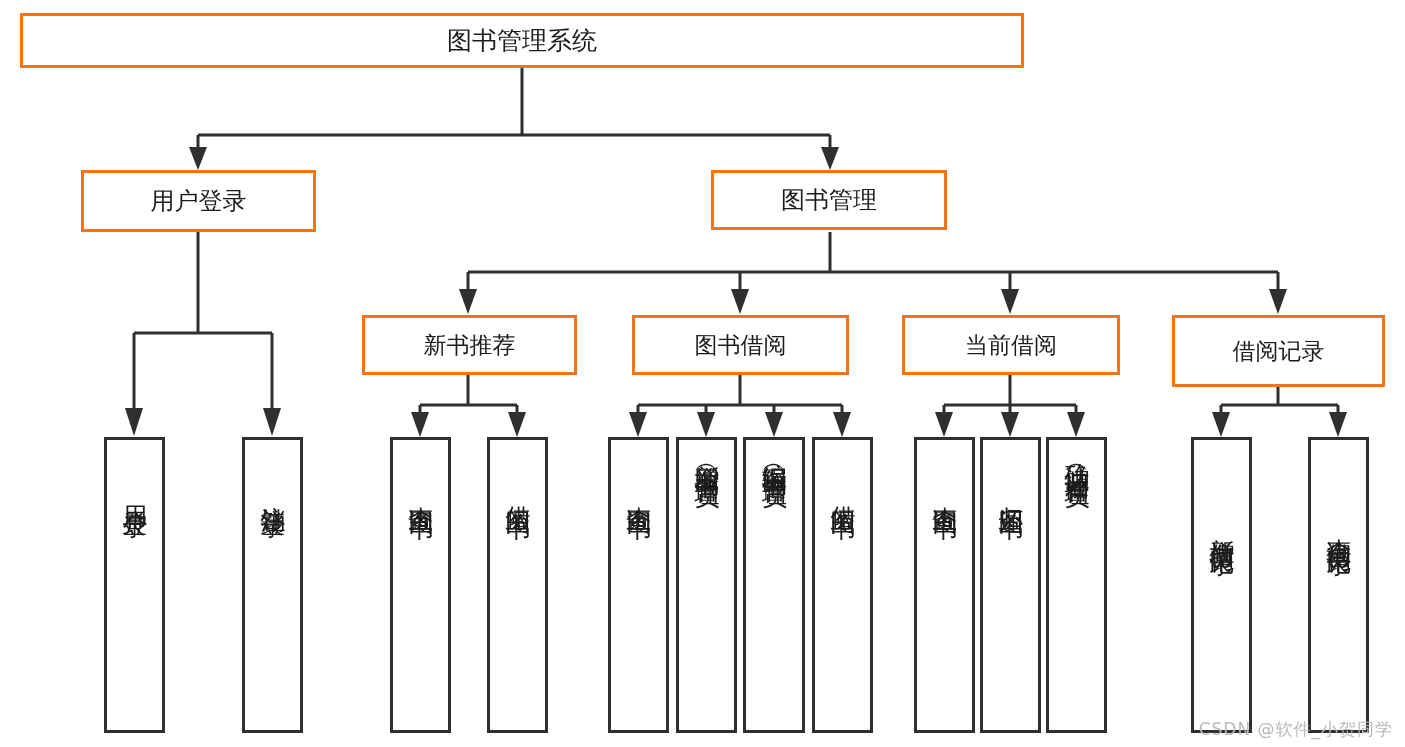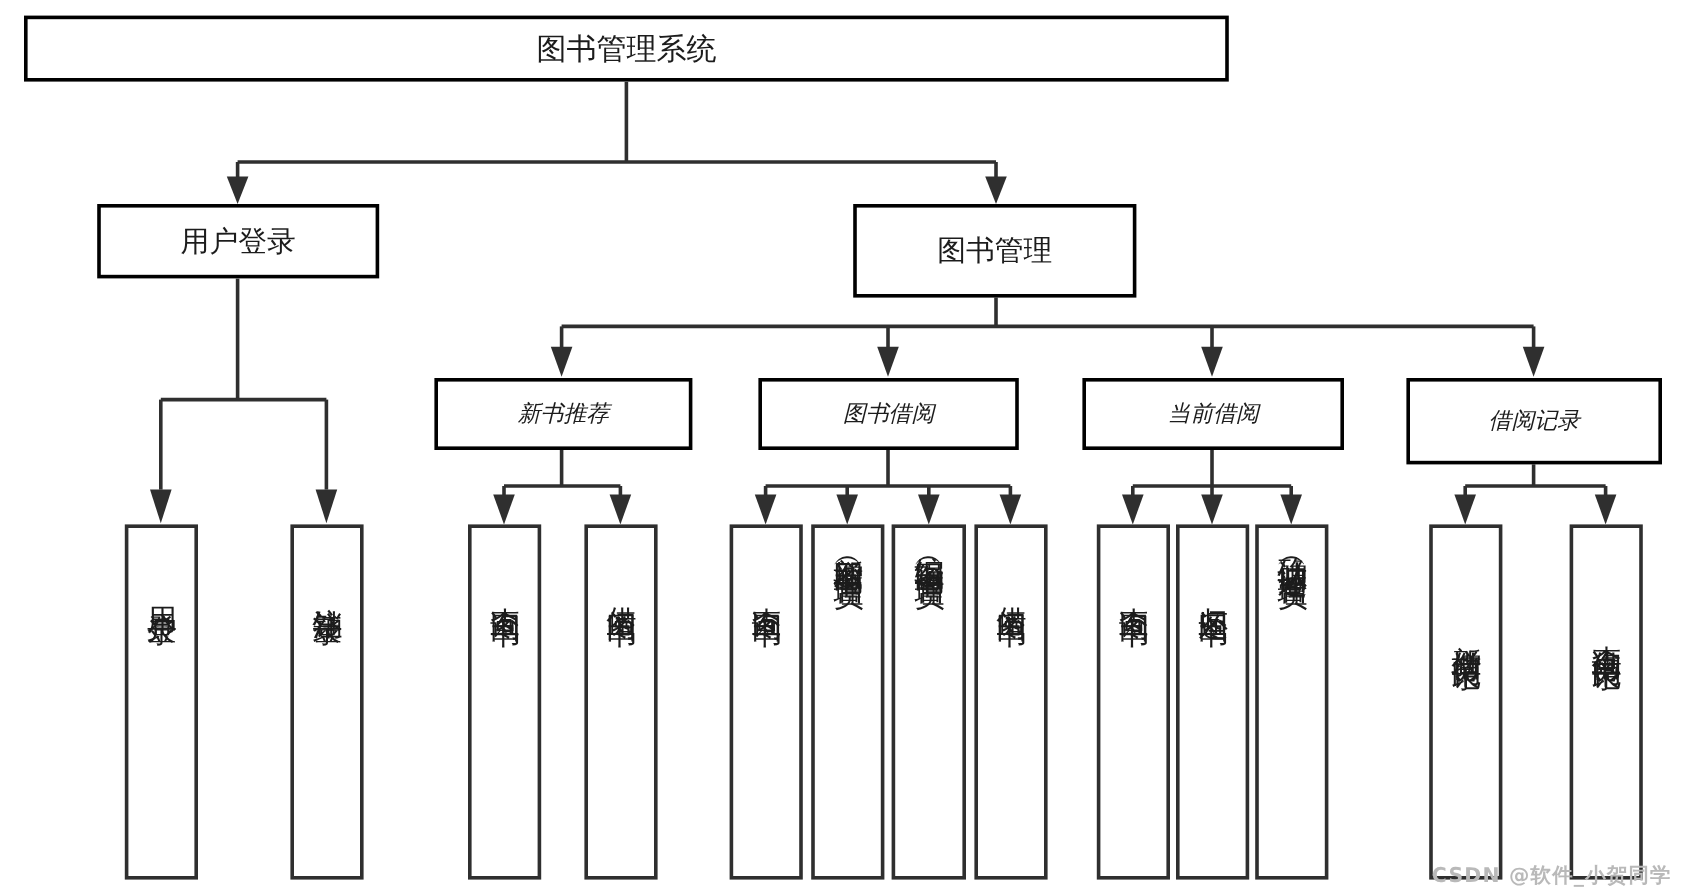--- a/index.html
+++ b/index.html
@@ -10,29 +10,29 @@
     font-family:"DejaVu Sans","Liberation Sans",sans-serif;
     overflow:hidden;
   }
   #canvas{position:relative;width:1405px;height:747px;}
   svg.edges{position:absolute;left:0;top:0;width:1405px;height:747px;pointer-events:none;}
 
   .node{
     position:absolute;
     box-sizing:border-box;
     background:#ffffff;
-    border:3px solid #000000;
+    border:3px solid #f97316;
     display:flex;
     align-items:center;
     justify-content:center;
     color:#1c1c1c;
   }
   .node.root{font-size:25px;}
   .node.lvl2{font-size:24px;}
-  .node.lvl3{font-size:19px;font-style:italic;}
+  .node.lvl3{font-size:23px;}
 
   .leaf{
     position:absolute;
     box-sizing:border-box;
     background:#ffffff;
     border:3px solid #2f2f2f;
     display:flex;
     align-items:flex-start;
     justify-content:center;
     overflow:hidden;
@@ -52,21 +52,20 @@
   .leaf.mid .vtext{padding-top:46px;}
   .leaf.low .vtext{padding-top:78px;}
 
   .watermark{
     position:absolute;
     right:12px;bottom:6px;
     font-size:17px;
     color:#b9b9b9;
     letter-spacing:1px;
     white-space:nowrap;
-    font-weight:bold;
   }
 </style>
 </head>
 <body>
 
 <div id="canvas">
 
   <svg class="edges" viewBox="0 0 1405 747" xmlns="http://www.w3.org/2000/svg">
     <g stroke="#2f2f2f" stroke-width="3" fill="none">
 
@@ -136,21 +135,21 @@
       <polygon points="1067,412 1085,412 1076,437"></polygon>
 
       <polygon points="1212,412 1230,412 1221,437"></polygon>
       <polygon points="1329,412 1347,412 1338,437"></polygon>
     </g>
   </svg>
 
   <div class="node root" style="left:20px;top:13px;width:1004px;height:55px;">图书管理系统</div>
 
   <div class="node lvl2" style="left:81px;top:170px;width:235px;height:62px;">用户登录</div>
-  <div class="node lvl2" style="left:711px;top:170px;width:236px;height:78px;">图书管理</div>
+  <div class="node lvl2" style="left:711px;top:170px;width:236px;height:60px;">图书管理</div>
 
   <div class="node lvl3" style="left:362px;top:315px;width:215px;height:60px;">新书推荐</div>
   <div class="node lvl3" style="left:902px;top:315px;width:218px;height:60px;">当前借阅</div>
   <div class="node lvl3" style="left:632px;top:315px;width:217px;height:60px;">图书借阅</div>
   <div class="node lvl3" style="left:1172px;top:315px;width:213px;height:72px;">借阅记录</div>
 
   <div class="leaf mid" style="left:104px;top:437px;width:61px;height:296px;">
     <span class="vtext">用户登录</span>
   </div>
   <div class="leaf mid" style="left:242px;top:437px;width:61px;height:296px;">

